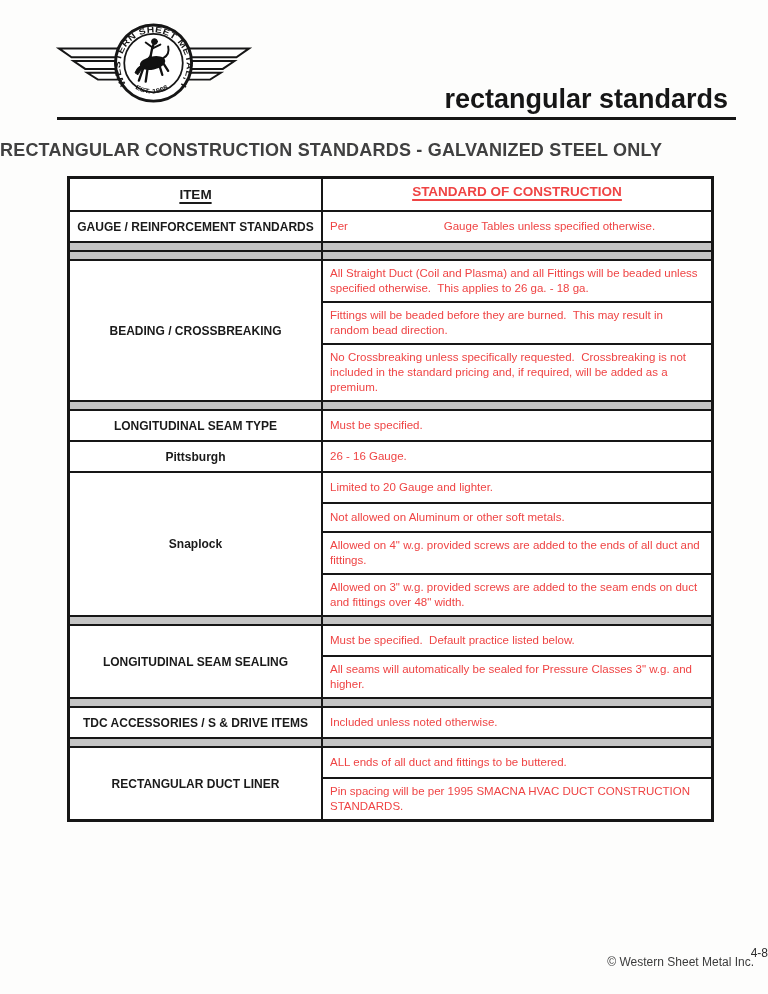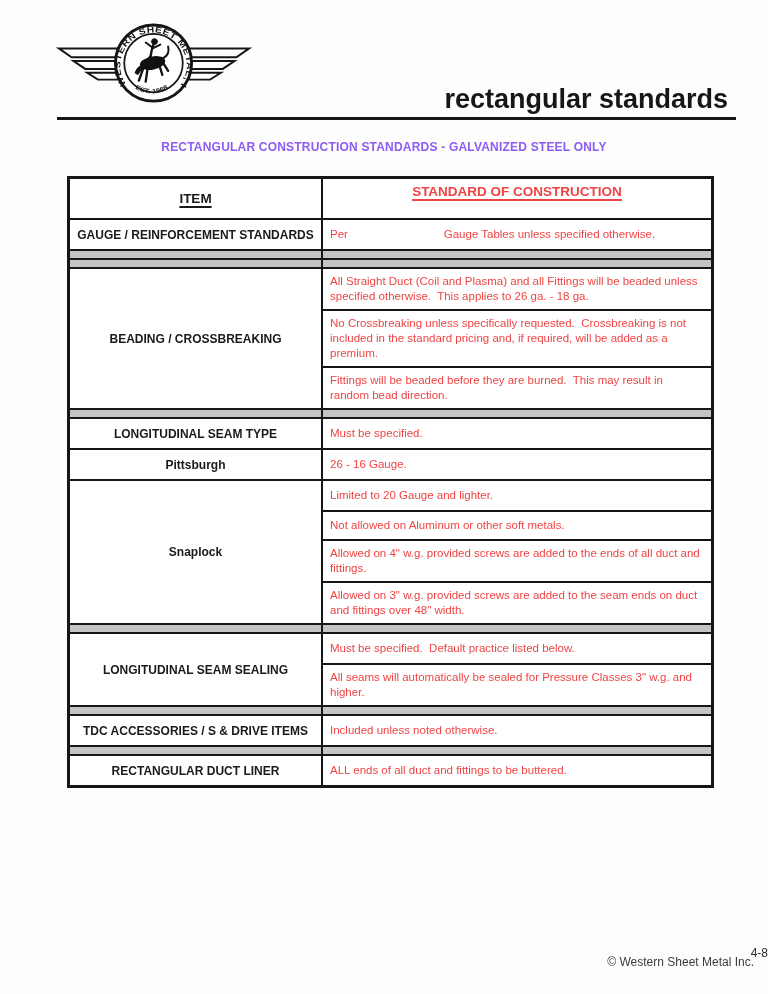--- a/index.html
+++ b/index.html
@@ -39,38 +39,37 @@
     top: 117px;
     width: 679px;
     height: 3px;
     background: #161616;
   }
   .doc-title {
     position: absolute;
     top: 140px;
     left: 0;
     width: 100%;
-    text-align: center;
-    font-weight: bold;
-    font-size: 12px;
+    font-weight: bold;
+    font-size: 18px;
     letter-spacing: 0.2px;
-    color: #8b5cf6;
+    color: #404040;
   }
 
   
   .std-table {
     position: absolute;
     left: 67px;
     top: 176px;
     width: 647px;
     border: 3px solid #161616;
     background: #ffffff;
   }
   .t-row { display: flex; border-top: 2px solid #161616; }
-  .t-row.head { border-top: none; height: 39px; }
+  .t-row.head { border-top: none; height: 31px; }
   .item-cell {
     flex: 0 0 253px;
     width: 253px;
     border-right: 2px solid #161616;
     display: flex;
     align-items: center;
     justify-content: center;
     text-align: center;
     font-weight: bold;
     font-size: 12px;
@@ -191,22 +190,22 @@
           <div class="std-col"></div>
         </div>
         <div class="t-row sep">
           <div class="item-cell"></div>
           <div class="std-col"></div>
         </div>
         <div class="t-row">
           <div class="item-cell">BEADING / CROSSBREAKING</div>
           <div class="std-col">
             <div class="std-cell">All Straight Duct (Coil and Plasma) and all Fittings will be beaded unless specified otherwise.  This applies to 26 ga. - 18 ga.</div>
+            <div class="std-cell">Fittings will be beaded before they are burned.  This may result in random bead direction.</div>
             <div class="std-cell">No Crossbreaking unless specifically requested.  Crossbreaking is not included in the standard pricing and, if required, will be added as a premium.</div>
-            <div class="std-cell">Fittings will be beaded before they are burned.  This may result in random bead direction.</div>
           </div>
         </div>
         <div class="t-row sep">
           <div class="item-cell"></div>
           <div class="std-col"></div>
         </div>
         <div class="t-row">
           <div class="item-cell">LONGITUDINAL SEAM TYPE</div>
           <div class="std-col">
             <div class="std-cell">Must be specified.</div>
@@ -249,20 +248,21 @@
           </div>
         </div>
         <div class="t-row sep">
           <div class="item-cell"></div>
           <div class="std-col"></div>
         </div>
         <div class="t-row">
           <div class="item-cell">RECTANGULAR DUCT LINER</div>
           <div class="std-col">
             <div class="std-cell">ALL ends of all duct and fittings to be buttered.</div>
+            <div class="std-cell">Pin spacing will be per 1995 SMACNA HVAC DUCT CONSTRUCTION STANDARDS.</div>
           </div>
         </div>
       </div>
   </div>
 
   <div class="page-number">4-8</div>
   <div class="copyright">© Western Sheet Metal Inc.</div>
 
 </div>
 

